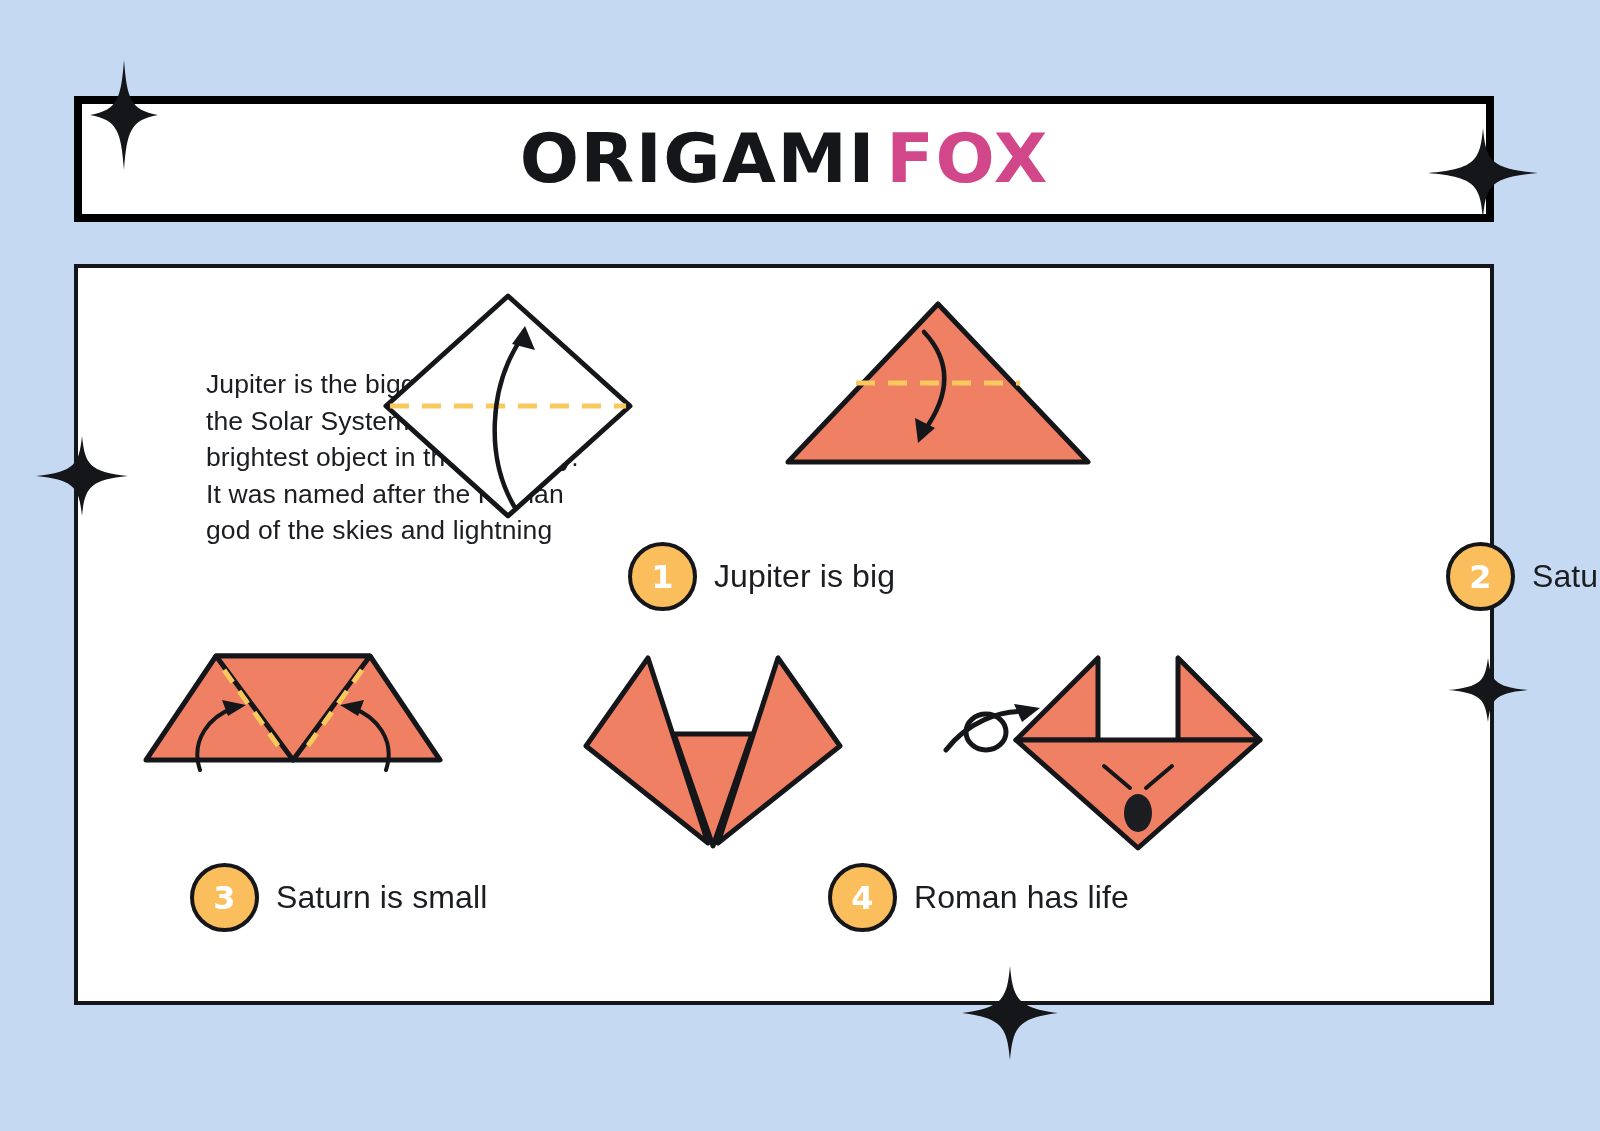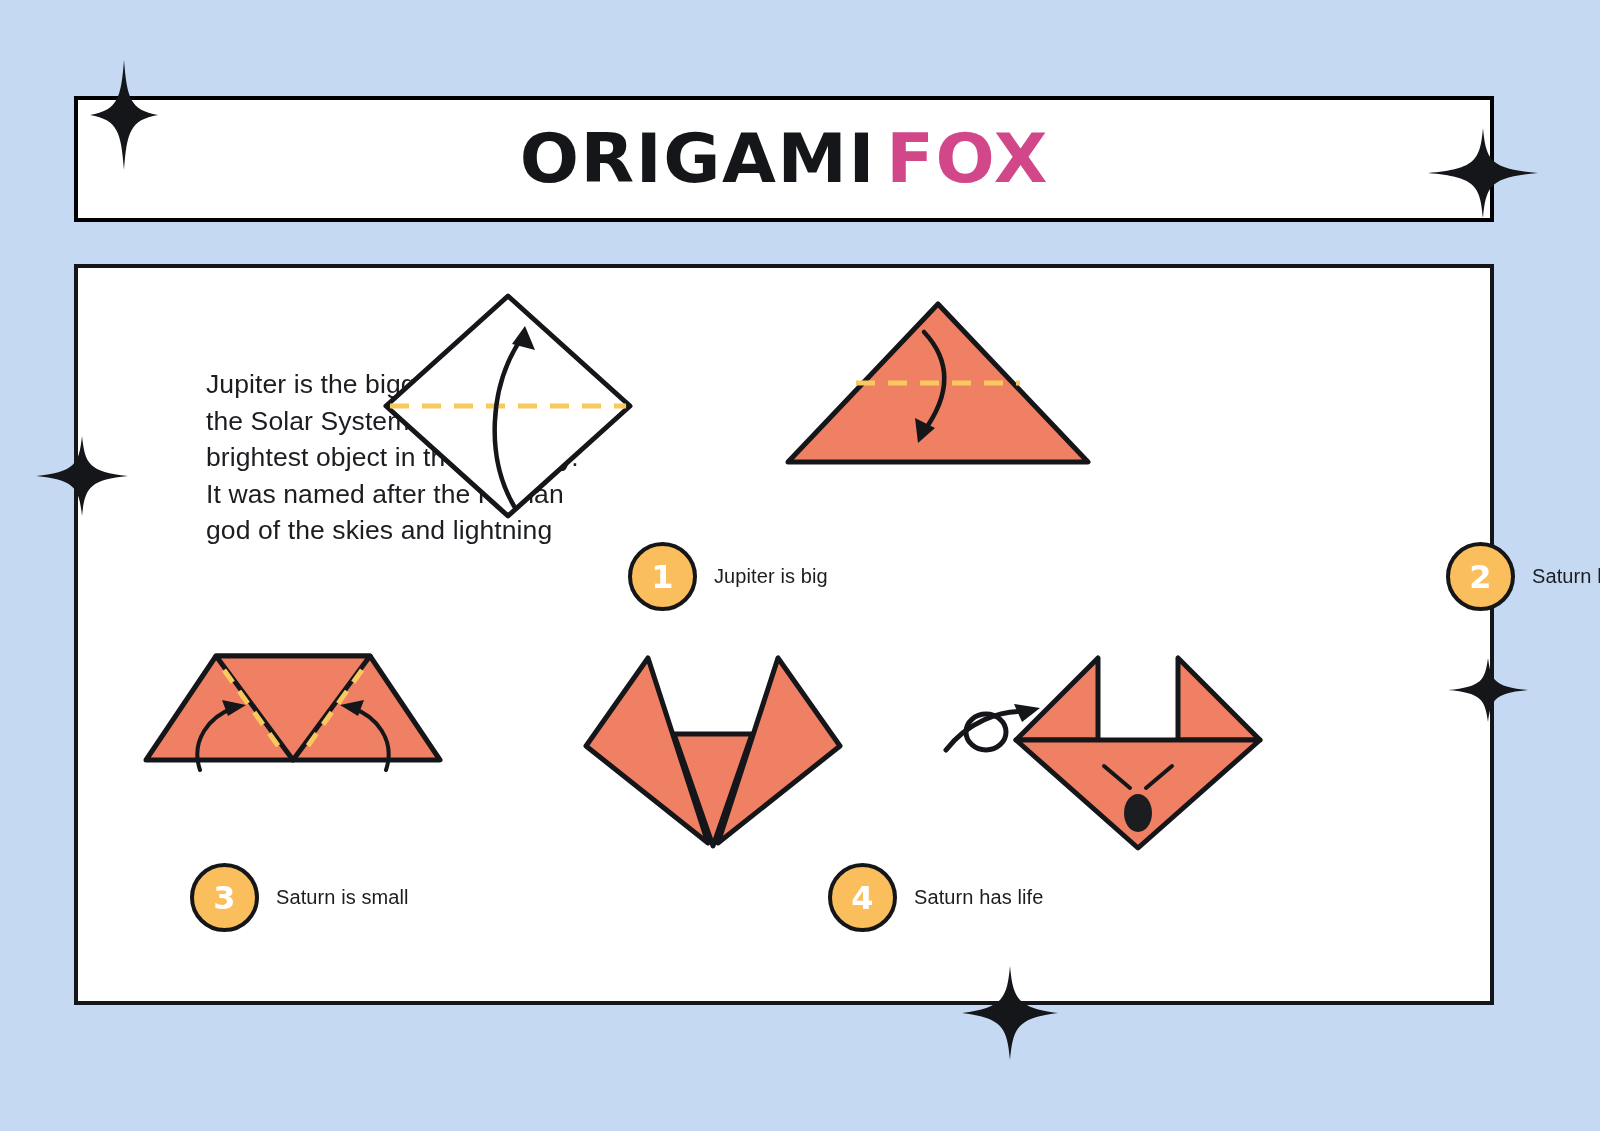--- a/index.html
+++ b/index.html
@@ -22,21 +22,21 @@
   }
 
   
   .title-bar {
     position: absolute;
     left: 74px;
     top: 96px;
     width: 1420px;
     height: 126px;
     background: #ffffff;
-    border: 4px solid #000000;
+    border: 8px solid #000000;
     box-sizing: border-box;
     display: flex;
     align-items: center;
     justify-content: center;
     z-index: 3;
   }
   .title-text {
     font-family: "DejaVu Sans", sans-serif;
     font-weight: 700;
     font-size: 67px;
@@ -98,21 +98,21 @@
     align-items: center;
     justify-content: center;
     color: #ffffff;
     font-family: "DejaVu Sans", sans-serif;
     font-weight: 700;
     font-size: 32px;
     line-height: 1;
     flex: 0 0 auto;
   }
   .step-caption {
-    font-size: 20px;
+    font-size: 32px;
     color: #1b1d21;
     letter-spacing: 0.1px;
   }
 
   
   .step-1 { left: 300px; top: 20px; }
   .step-1 .step-label { left: 250px; top: 254px; }
 
   .step-2 { left: 700px; top: 20px; }
   .step-2 .step-label { left: 668px; top: 254px; }
@@ -210,21 +210,21 @@
     <div class="step step-4">
       <div class="step-art">
         <svg width="270" height="210" viewBox="0 0 270 210">
           <polygon points="70,10 130,195 8,98" fill="#f08063" stroke="#14161a" stroke-width="5" stroke-linejoin="round"></polygon>
           <polygon points="200,10 140,195 262,98" fill="#f08063" stroke="#14161a" stroke-width="5" stroke-linejoin="round"></polygon>
           <polygon points="96,86 174,86 135,198" fill="#f08063" stroke="#14161a" stroke-width="5" stroke-linejoin="round"></polygon>
         </svg>
       </div>
       <div class="step-label">
         <div class="badge">4</div>
-        <div class="step-caption">Saturn has life</div>
+        <div class="step-caption">Roman has life</div>
       </div>
     </div>
 
     <div class="flip-arrow">
       <svg width="110" height="70" viewBox="0 0 110 70">
         <path d="M 8,62 C 28,36 62,20 92,24" fill="none" stroke="#14161a" stroke-width="5" stroke-linecap="round"></path>
         <ellipse cx="48" cy="44" rx="20" ry="18" fill="none" stroke="#14161a" stroke-width="5"></ellipse>
         <polygon points="102,20 76,16 84,34" fill="#14161a"></polygon>
       </svg>
     </div>

